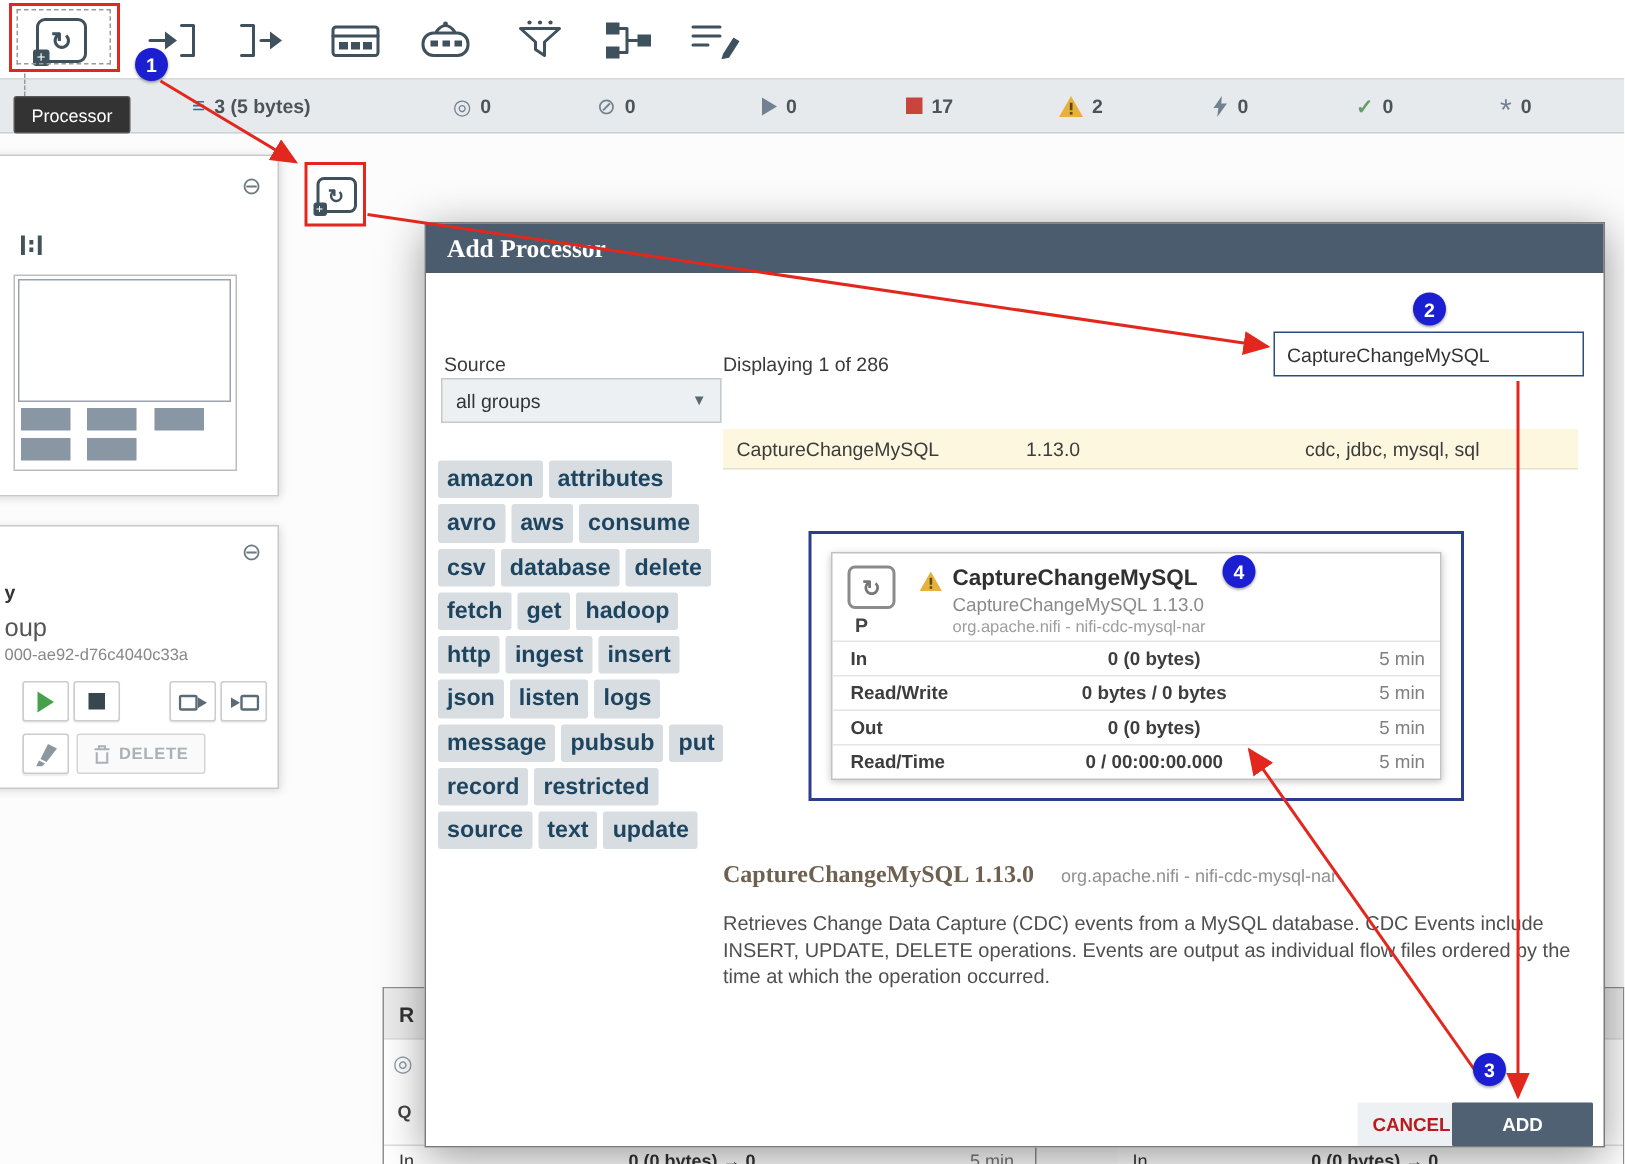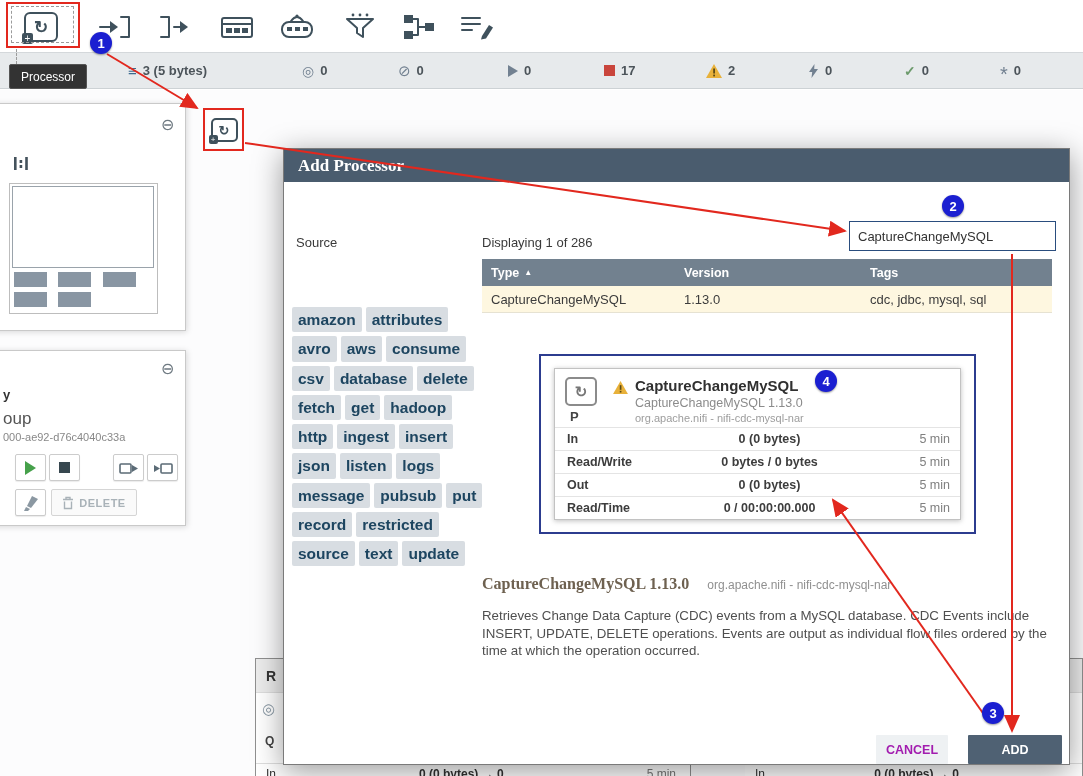--- a/index.html
+++ b/index.html
@@ -80,21 +80,21 @@
   .pc-bundle{position:absolute;left:80px;top:43px;font-size:11px;color:#9d9d9d}
   .pc-row{position:absolute;left:0;width:100%;height:23px;border-top:1px solid #e4e4e4;display:grid;grid-template-columns:98px 1fr 74px;align-items:center;font-size:12.5px}
   .pc-row .l{padding-left:12px;font-weight:bold;color:#3d3d3d}
   .pc-row .v{text-align:center;font-weight:bold;color:#3d3d3d}
   .pc-row .w{text-align:right;padding-right:10px;color:#808080;font-weight:normal}
   .sel-head{position:absolute;left:198px;top:426px;display:flex;align-items:baseline;gap:18px;white-space:nowrap}
   .sel-name{font-family:"Liberation Serif",serif;font-weight:bold;font-size:16px;color:#6e6150}
   .sel-bundle{font-size:12px;color:#909090}
   .sel-desc{position:absolute;left:198px;top:458px;width:573px;font-size:13.3px;color:#4f4f4f;line-height:1.33}
   .btn{position:absolute;top:586px;height:29px;display:flex;align-items:center;justify-content:center;font-size:12.5px;font-weight:bold;cursor:pointer;border-radius:1px}
-  .btn-cancel{left:592px;width:72px;background:#eef1f3;color:#a21caf}
+  .btn-cancel{left:621px;width:72px;background:#eef1f3;color:#b91c1c}
   .btn-add{left:684px;width:94px;background:#4f6173;color:#fff}
 
   
   .tooltip{position:absolute;left:9px;top:64px;width:78px;height:25px;background:#333;border:1px solid #555;color:#fff;font-size:12px;display:flex;align-items:center;justify-content:center;border-radius:2px;z-index:48}
   .watermark{position:absolute;right:18px;top:704px;font-size:29px;font-weight:bold;color:#bfbfbf;opacity:.92;letter-spacing:1px;white-space:nowrap;z-index:20}
   .overlay{position:absolute;left:0;top:0;z-index:44;pointer-events:none}
   .hl-red{position:absolute;border:2px solid #e2281e;z-index:45;pointer-events:none}
   .dash-sel{position:absolute;border:1px dashed #9b9b9b;z-index:46;pointer-events:none}
   .dash-line{position:absolute;border-left:1px dashed #9b9b9b;z-index:44;pointer-events:none}
   .num-badge{position:absolute;width:22px;height:22px;border-radius:50%;background:#1b1fd1;color:#fff;font-size:13px;font-weight:bold;display:flex;align-items:center;justify-content:center;z-index:46;box-shadow:0 1px 2px rgba(0,0,0,.4)}
@@ -300,29 +300,28 @@
       <span class="l">In</span>
       <span class="v">0 (0 bytes) → 0</span>
       <span class="w"></span>
     </div>
   </div>
 
   <div class="dialog">
     <div class="dlg-header">Add Processor</div>
 
     <span class="dlg-label" style="left:12px;top:86px">Source</span>
+    <div class="dd">
+      <span>all groups</span>
+      <span class="chev">▼</span>
+    </div>
 
     <span class="dlg-label" style="left:198px;top:86px">Displaying 1 of 286</span>
     <input class="search" value="CaptureChangeMySQL" style="">
 
-    <div class="tbl-head">
-      <div><span>Type</span><span class="sort">▲</span></div>
-      <div><span>Version</span></div>
-      <div><span>Tags</span></div>
-    </div>
     <div class="tbl-row">
       <div>CaptureChangeMySQL</div>
       <div>1.13.0</div>
       <div>cdc, jdbc, mysql, sql</div>
     </div>
 
     <div class="tagcloud">
       <span class="tag">amazon</span><span class="tag">attributes</span><span class="tag">avro</span><span class="tag">aws</span><span class="tag">consume</span><span class="tag">csv</span><span class="tag">database</span><span class="tag">delete</span><span class="tag">fetch</span><span class="tag">get</span><span class="tag">hadoop</span><span class="tag">http</span><span class="tag">ingest</span><span class="tag">insert</span><span class="tag">json</span><span class="tag">listen</span><span class="tag">logs</span><span class="tag">message</span><span class="tag">pubsub</span><span class="tag">put</span><span class="tag">record</span><span class="tag">restricted</span><span class="tag">source</span><span class="tag">text</span><span class="tag">update</span>
     </div>
 

